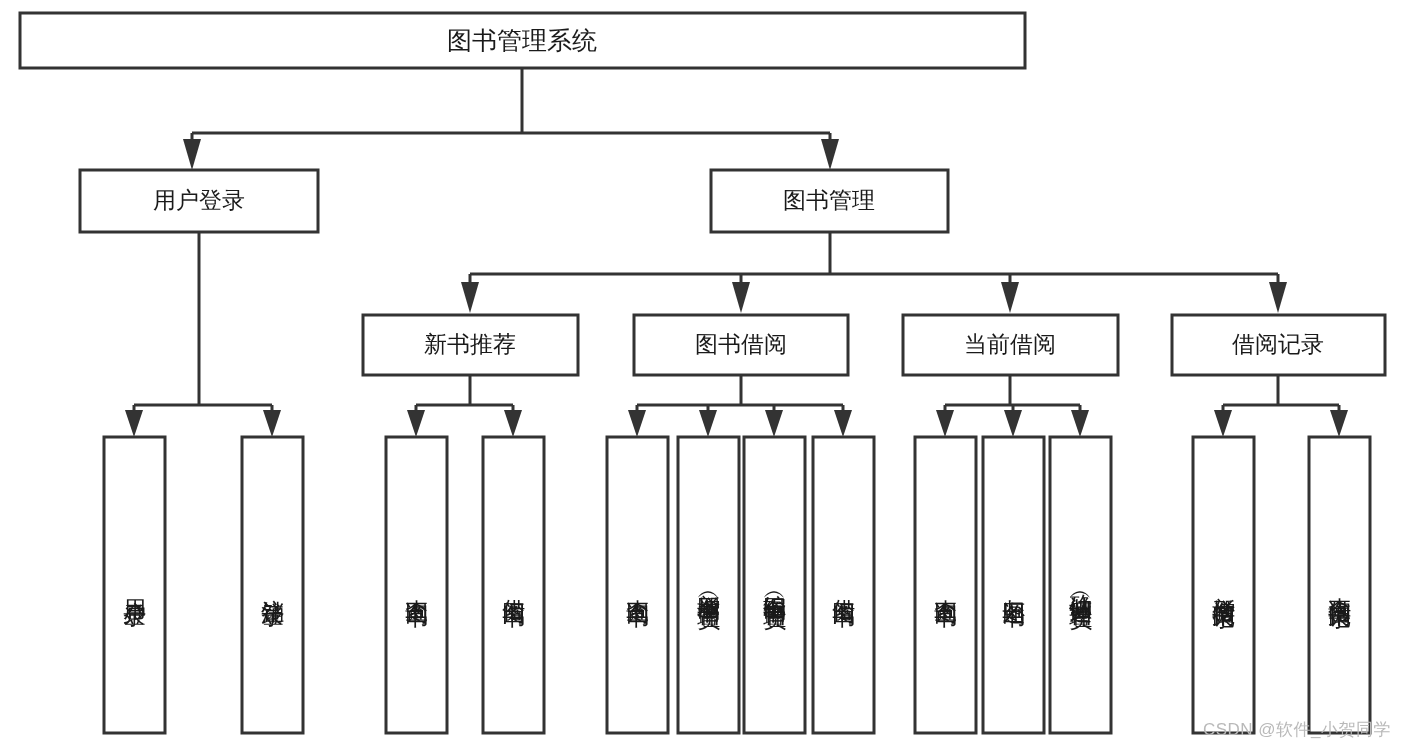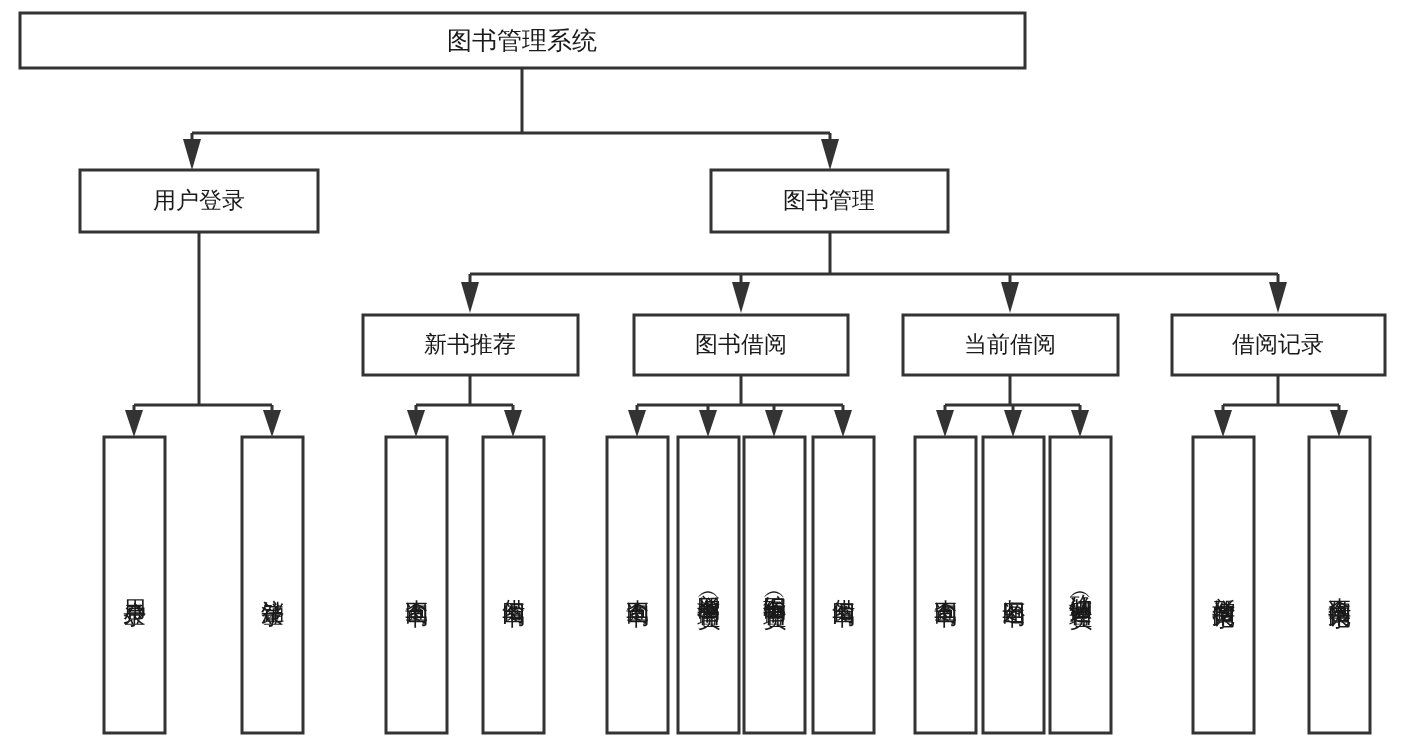--- a/index.html
+++ b/index.html
@@ -228,14 +228,15 @@
   <div class="leaf-label" style="left: 744px; top: 437px; width: 61px; height: 296px; display: flex; align-items: center; justify-content: center;">编辑图书（管理员）</div>
   <div class="leaf-label" style="left: 813px; top: 437px; width: 61px; height: 296px; display: flex; align-items: center; justify-content: center;">借阅图书</div>
 
   <div class="leaf-label" style="left: 915px; top: 437px; width: 61px; height: 296px; display: flex; align-items: center; justify-content: center;">查询图书</div>
   <div class="leaf-label" style="left: 983px; top: 437px; width: 61px; height: 296px; display: flex; align-items: center; justify-content: center;">归还图书</div>
   <div class="leaf-label" style="left: 1050px; top: 437px; width: 61px; height: 296px; display: flex; align-items: center; justify-content: center;">确认归还（管理员）</div>
 
   <div class="leaf-label" style="left: 1193px; top: 437px; width: 61px; height: 296px; display: flex; align-items: center; justify-content: center;">新增借阅记录</div>
   <div class="leaf-label" style="left: 1309px; top: 437px; width: 61px; height: 296px; display: flex; align-items: center; justify-content: center;">查询借阅记录</div>
 
+  <div class="watermark">CSDN @软件_小贺同学</div>
 
 </div>
 
 </body></html>

